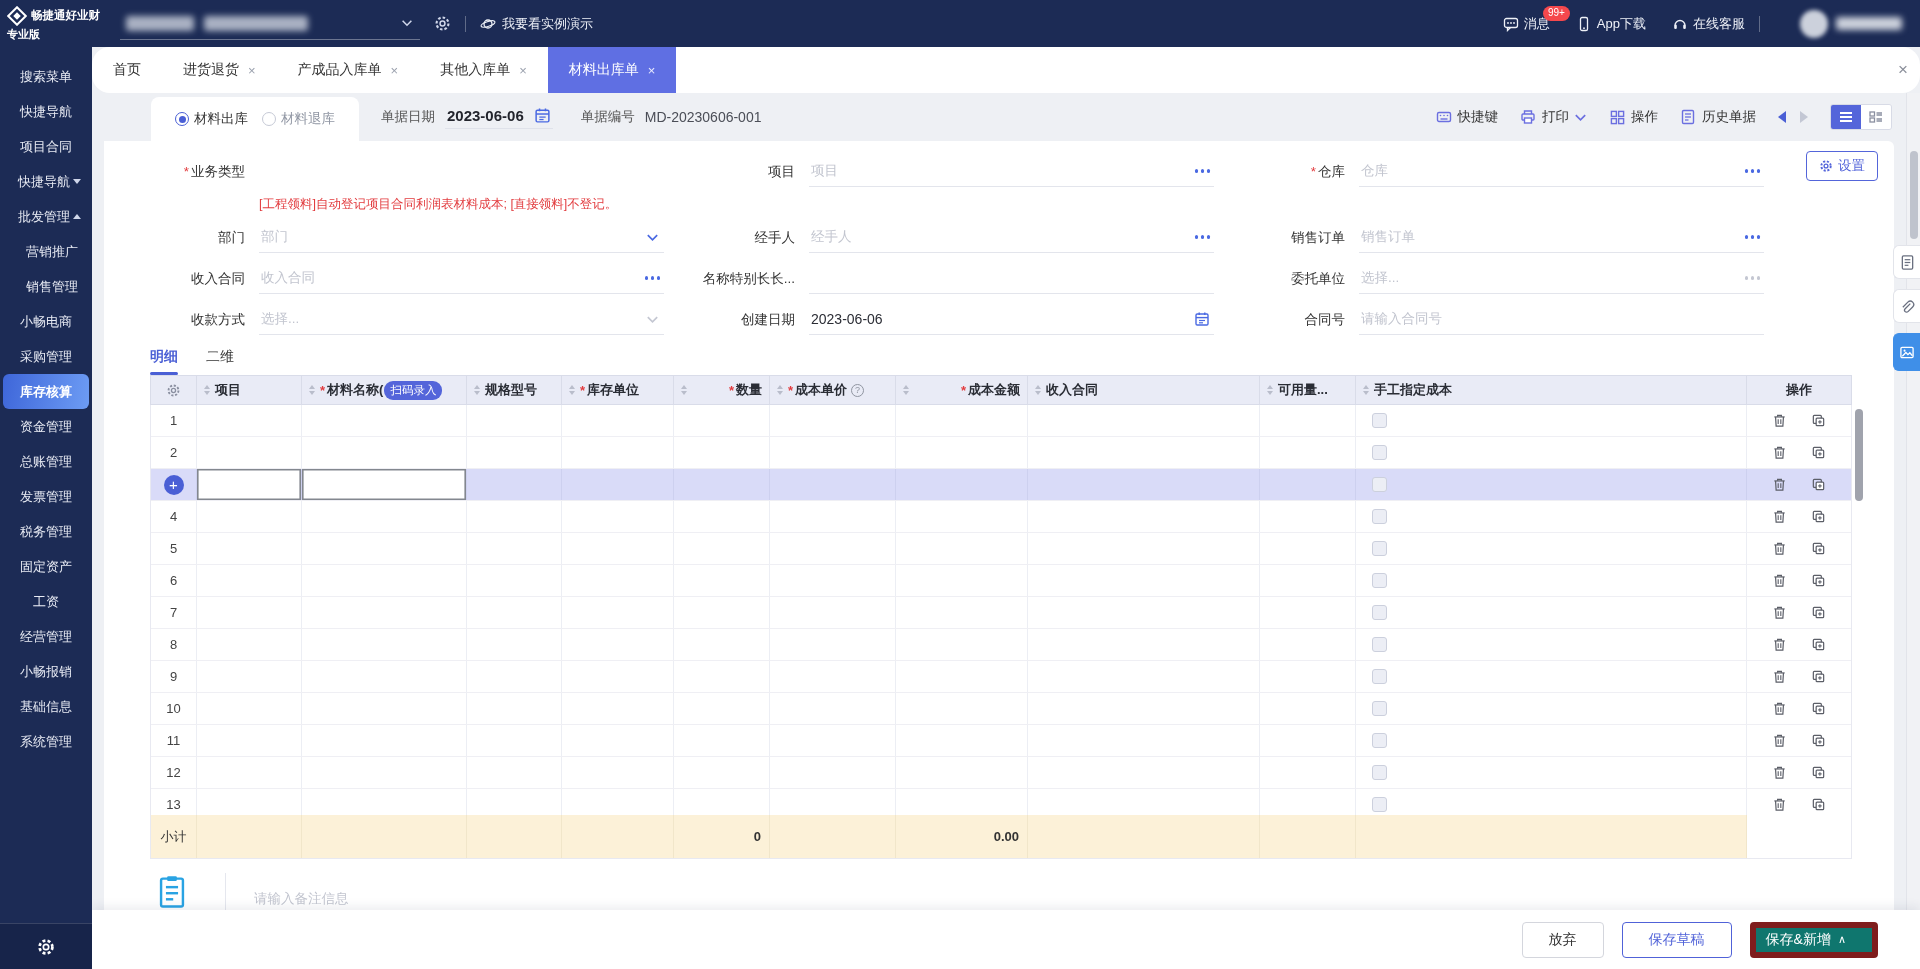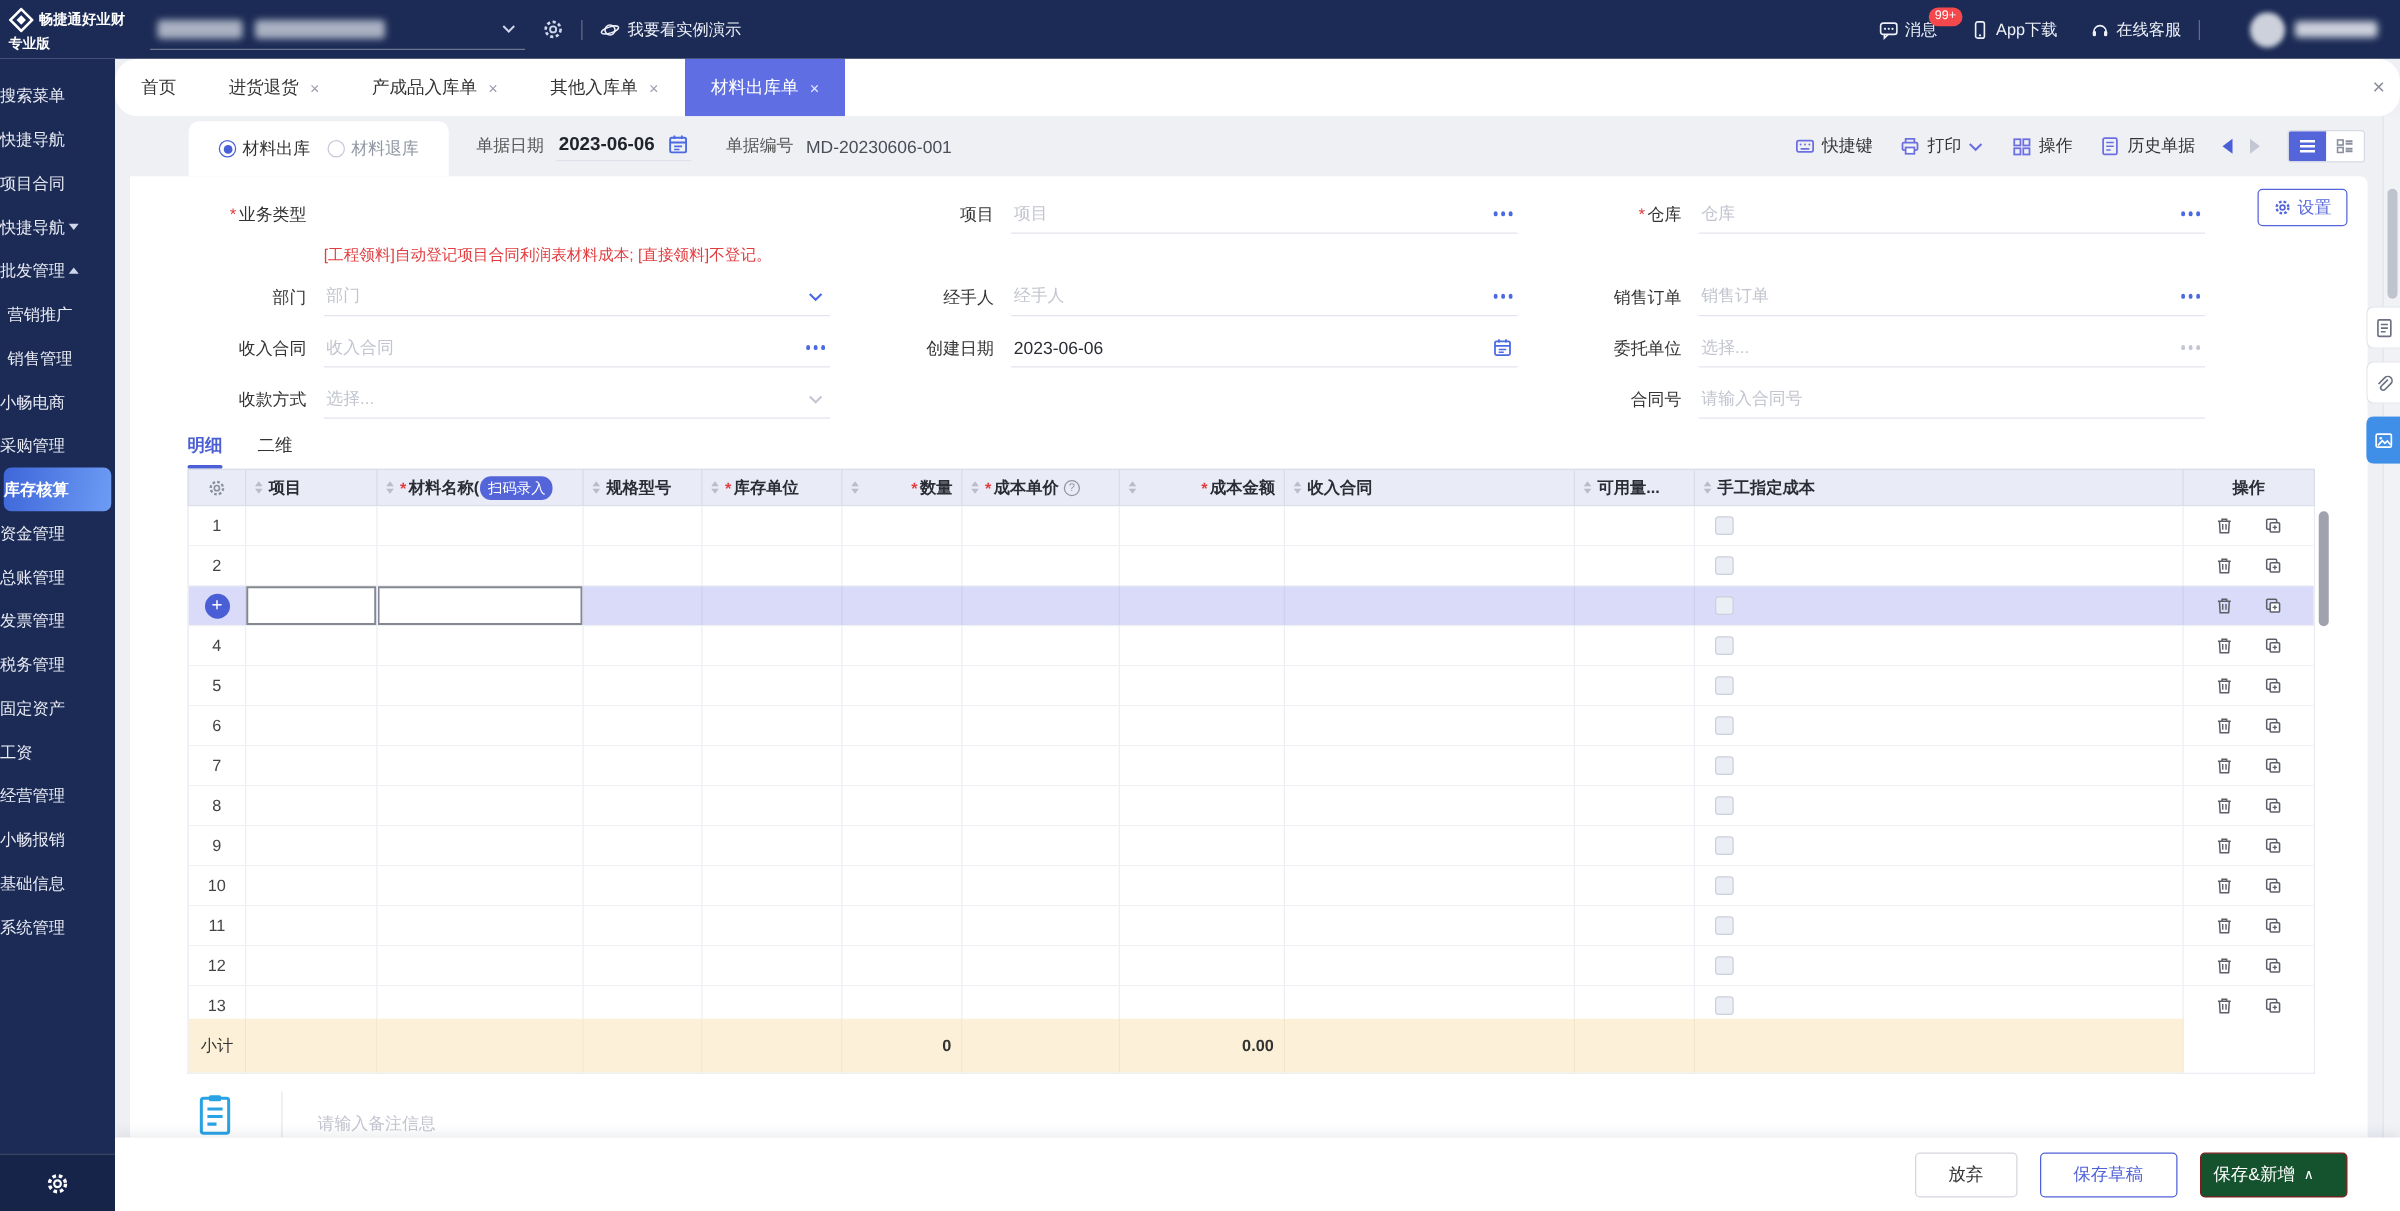--- a/index.html
+++ b/index.html
@@ -23,21 +23,21 @@
   .tb-spacer { flex:1; }
   .tb-item { position:relative; display:flex; align-items:center; gap:5px; color:#eef1f8; font-size:13px; margin-left:26px; cursor:pointer; }
   .badge { position:absolute; top:-9px; right:-20px; background:#f5484d; color:#fff; font-size:10px; line-height:1; padding:2.5px 5px; border-radius:8px; }
   .user { display:flex; align-items:center; gap:8px; margin-left:26px; margin-right:18px; cursor:pointer; }
   .avatar-blur { width:28px; height:28px; border-radius:50%; background:#ccd1dc; filter:blur(2px); }
   .name-blur { width:66px; height:13px; border-radius:3px; background:#ccd1dc; filter:blur(3px); }
 
   
   .sidebar { position:absolute; top:47px; left:0; width:92px; bottom:0; background:#1c2b55; display:flex; flex-direction:column; z-index:30; }
   .sb-list { flex:1; padding-top:12px; }
-  .sb-item { height:35px; display:flex; align-items:center; justify-content:flex-start; color:#e8ebf4; font-size:13px; cursor:pointer; white-space:nowrap; }
+  .sb-item { height:35px; display:flex; align-items:center; justify-content:center; color:#e8ebf4; font-size:13px; cursor:pointer; white-space:nowrap; }
   .sb-item.sub { transform:translateX(6px); }
   .sb-item.active { background:linear-gradient(100deg,#3e66d9,#6d9cf4); border-radius:6px; margin:0 3px; font-weight:bold; color:#fff; }
   .sb-caret { width:0; height:0; border-left:4px solid transparent; border-right:4px solid transparent; margin-left:3px; margin-right:-7px; }
   .sb-caret.down { border-top:5px solid #cfd6ea; }
   .sb-caret.up { border-bottom:5px solid #cfd6ea; }
   .sb-foot { height:46px; border-top:1px solid rgba(255,255,255,.15); background:#17244a; display:flex; align-items:center; justify-content:center; color:#fff; cursor:pointer; }
 
   
   .main { position:absolute; left:92px; top:47px; right:0; bottom:0; }
   .tabbar { height:46px; background:#fff; display:flex; align-items:stretch; position:relative;border-radius:18px; }
@@ -133,21 +133,21 @@
   .remark { display:flex; align-items:stretch; margin:14px 0 0 14px; height:54px; overflow:hidden; }
   .remark-iconbox { width:108px; display:flex; flex-direction:column; align-items:center; border-right:1px solid #e5e7ee; padding-top:2px; color:#29a3e3; }
   .remark-label { font-size:12px; color:#9aa0ad; margin-top:4px; }
   .remark-input { flex:1; padding:17px 0 0 28px; font-size:13.5px; color:#c2c5cf; cursor:text; }
 
   
   .footerbar { position:absolute; left:0; right:0; bottom:0; height:59px; background:#fff; box-shadow:0 -3px 10px rgba(30,40,80,.09); display:flex; align-items:center; justify-content:flex-end; gap:18px; padding-right:42px; z-index:20; }
   .btn { height:36px; border-radius:4px; font-size:14px; display:flex; align-items:center; justify-content:center; cursor:pointer; padding:0 26px; white-space:nowrap; }
   .btn.plain { border:1px solid #d4d6dd; color:#333; background:#fff; }
   .btn.outline { border:1px solid #5062d8; color:#5062d8; background:#fff; }
-  .btn.primary { background:#14532d; color:#fff; border:1px solid #7f1d1d;padding-left:10px; }
+  .btn.primary { background:#0f766e; color:#fff; border:6px solid #7f1d1d;padding-left:10px; }
   .btn .caret { margin-left:7px; font-size:11px; }
 
   
   .right-strip { position:absolute; top:0; right:0; bottom:0; width:14px; background:#f1f2f5; border-left:1px solid #e2e4ea; z-index:15; }
   .strip-thumb { position:absolute; top:58px; right:2.5px; width:8px; height:88px; border-radius:4px; background:#bfc3cd; }
   .side-tools { position:absolute; right:0; top:152px; z-index:25; display:flex; flex-direction:column; gap:10px; }
   .stool { width:27px; height:34px; background:#fff; border:1px solid #e2e4ea; border-right:none; border-radius:6px 0 0 6px; display:flex; align-items:center; justify-content:center; color:#6a7080; cursor:pointer; }
   .stool.primary { background:#3f8fe8; color:#fff; border-color:#3f8fe8; height:38px; }
 </style>
 </head>
@@ -503,20 +503,26 @@
                     <span class="fsuffix c-blue">
                       <span class="dots">
                         <i></i>
                         <i></i>
                         <i></i>
                       </span>
                     </span>
                   </div>
                 </div>
                 <div class="frow">
+                  <span class="flabel">名称特别长长...</span>
+                  <div class="finput">
+                    <span class="fsuffix"></span>
+                  </div>
+                </div>
+                <div class="frow">
                   <span class="flabel">创建日期</span>
                   <div class="finput">
                     <span class="fvalue">2023-06-06</span>
                     <span class="fsuffix c-blue">
                       <svg width="16" height="16" viewBox="0 0 16 16">
                         <rect x="2" y="3" width="12" height="11" rx="1.2" fill="none" stroke="#4a69e2" stroke-width="1.4"></rect>
                         <line x1="2" y1="6.6" x2="14" y2="6.6" stroke="#4a69e2" stroke-width="1.4"></line>
                         <line x1="5.2" y1="1.4" x2="5.2" y2="4" stroke="#4a69e2" stroke-width="1.4"></line>
                         <line x1="10.8" y1="1.4" x2="10.8" y2="4" stroke="#4a69e2" stroke-width="1.4"></line>
                         <line x1="5" y1="9.5" x2="11" y2="9.5" stroke="#4a69e2" stroke-width="1.2"></line>

